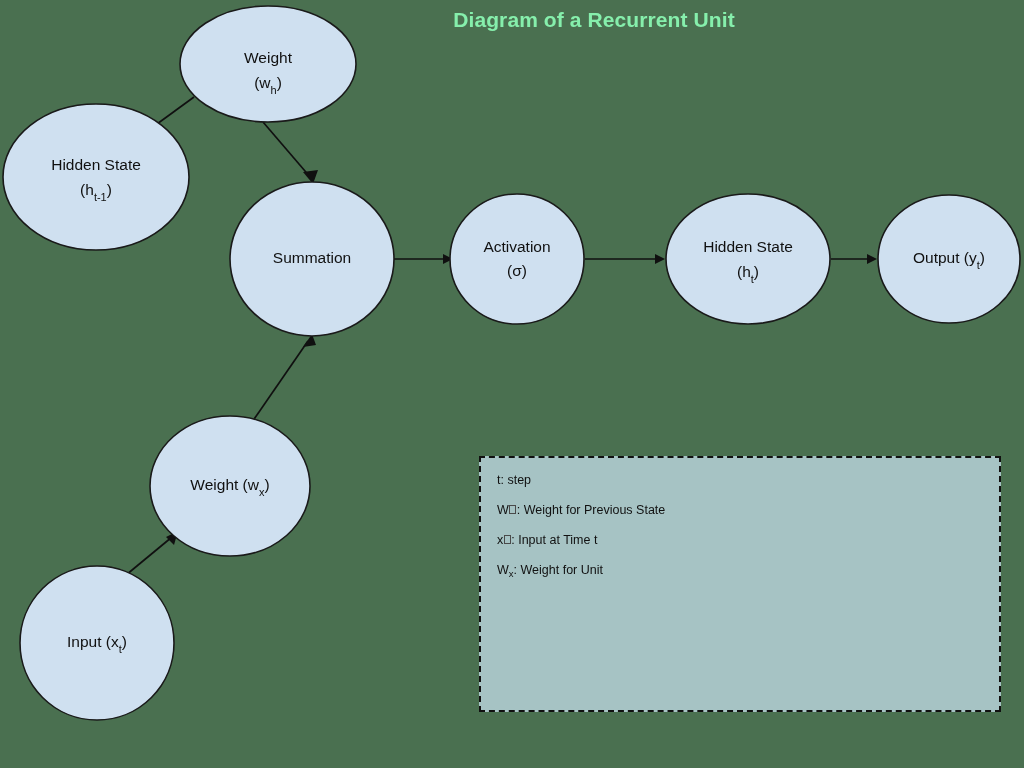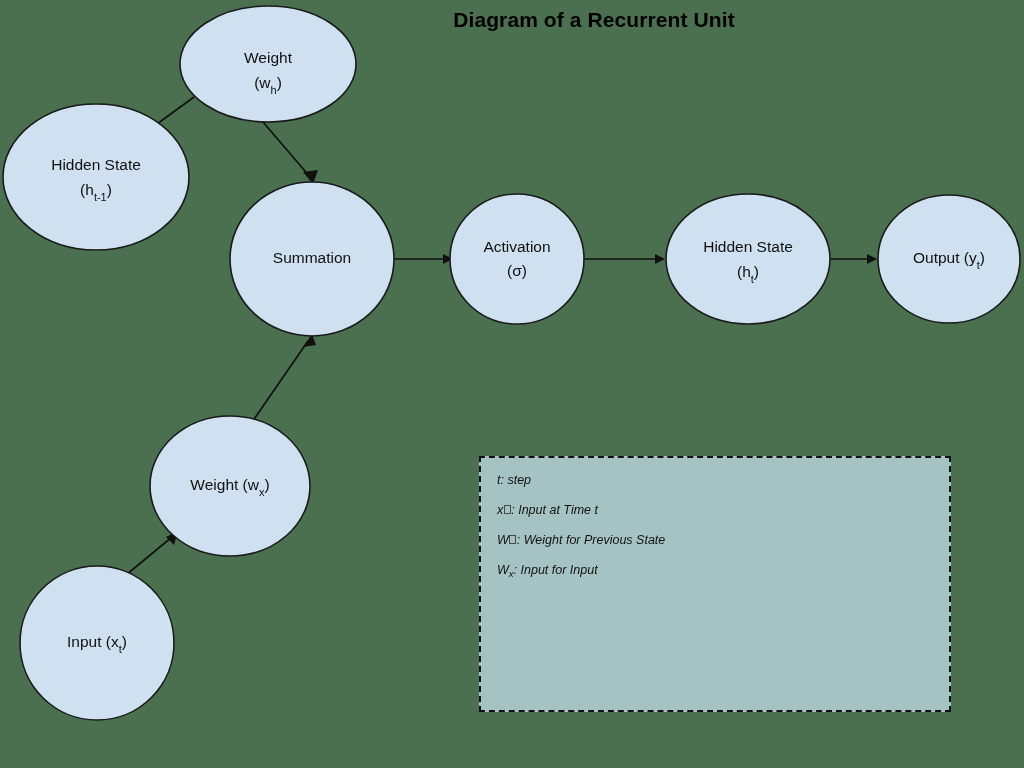--- a/index.html
+++ b/index.html
@@ -54,36 +54,35 @@
   }
   .diagram-title {
     position: absolute;
     left: 0;
     top: 8px;
     width: 1024px;
     text-align: center;
     font-family: "Liberation Sans", sans-serif;
     font-size: 21px;
     font-weight: bold;
-    color: #000000;
+    color: #86efac;
     letter-spacing: 0.1px;
     padding-left: 164px;
     box-sizing: border-box;
   }
   #legend-box {
     position: absolute;
     left: 479px;
     top: 456px;
-    width: 472px;
+    width: 522px;
     height: 256px;
     background: #a6c3c4;
     border: 2px dashed #111111;
     box-sizing: border-box;
     padding: 16px 0 0 16px;
-    font-style: italic;
   }
   .legend-entry {
     font-family: "Liberation Sans", sans-serif;
     font-size: 12.5px;
     color: #111111;
     line-height: 1;
     height: 30px;
     white-space: nowrap;
   }
   .legend-entry sub {
@@ -209,29 +208,29 @@
   </svg>
 
   <div id="legend-box">
 
     <div class="legend-entry">
       <span>t</span><span>: step</span>
     </div>
 
 
     <div class="legend-entry">
+      <span>W</span><span class="tofu"></span><span>: Weight for Previous State</span>
+    </div>
+
+    <div class="legend-entry">
       <span>x</span><span class="tofu"></span><span>: Input at Time t</span>
     </div>
 
     <div class="legend-entry">
-      <span>W</span><span class="tofu"></span><span>: Weight for Previous State</span>
-    </div>
-
-    <div class="legend-entry">
-      <span>W</span><sub>x</sub><span>: Input for Input</span>
+      <span>W</span><sub>x</sub><span>: Weight for Unit</span>
     </div>
 
 
 
 
   </div>
 
 </div>
 
 </body></html>

